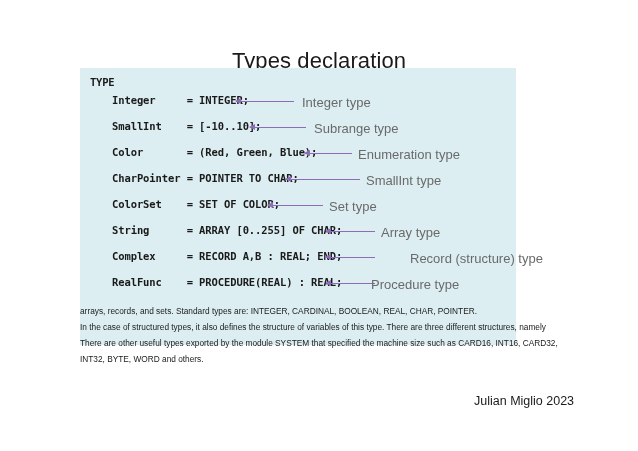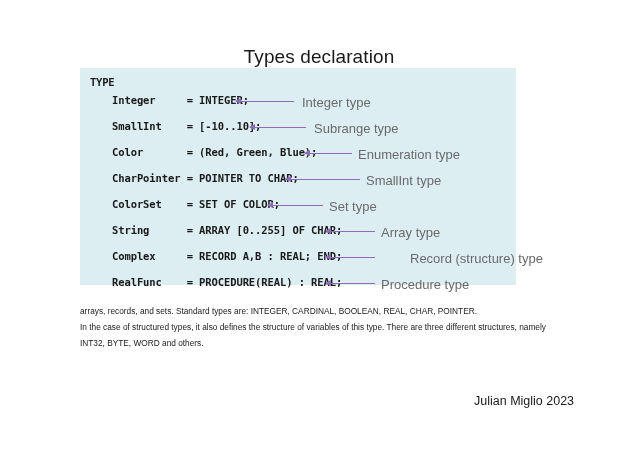--- a/index.html
+++ b/index.html
@@ -16,33 +16,33 @@
     color: #202020;
   }
 
   
   #slide-title {
     position: absolute;
     left: 0;
     top: 33px;
     width: 638px;
     text-align: center;
-    font-size: 19px;
+    font-size: 22px;
     font-weight: 400;
     color: #1a1a1a;
     letter-spacing: 0.1px;
   }
 
   
   #code-panel {
     position: absolute;
     left: 80px;
     top: 68px;
     width: 436px;
-    height: 217px;
+    height: 277px;
     background: #dceef2;
   }
 
   .code-keyword-line {
     position: absolute;
     left: 10px;
     top: 8px;
     font-family: "DejaVu Sans Mono", monospace;
     font-size: 10.5px;
     font-weight: bold;
@@ -160,24 +160,25 @@
         <div class="annot-label" style="left: 291px;">Array type</div>
       </div>
       <div class="decl-row" style="top: 182px;">
         <div class="decl-code">Complex     = RECORD A,B : REAL; END;</div>
         <div class="annot-arrow" style="left: 236px; width: 49px;"></div>
         <div class="annot-label" style="left: 291px; padding-left: 29px;">Record (structure) type</div>
       </div>
       <div class="decl-row" style="top: 208px;">
         <div class="decl-code">RealFunc    = PROCEDURE(REAL) : REAL;</div>
         <div class="annot-arrow" style="left: 236px; width: 49px;"></div>
-        <div class="annot-label" style="left: 291px;">Procedure  type</div>
+        <div class="annot-label" style="left: 281px;">Procedure  type</div>
       </div>
     </div>
 </div>
 
 <div id="body-text">
     <p>arrays, records, and sets. Standard types are: INTEGER, CARDINAL, BOOLEAN, REAL, CHAR, POINTER.</p>
     <p>In the case of structured types, it also defines the structure of variables of this type. There are three different structures, namely</p>
+    <p>There are other useful types exported by the module SYSTEM that specified the machine size such as CARD16, INT16, CARD32,</p>
     <p>INT32, BYTE, WORD and others.</p>
   </div>
 
 <div id="footer-credit">Julian Miglio 2023</div>
 
 </body></html>

